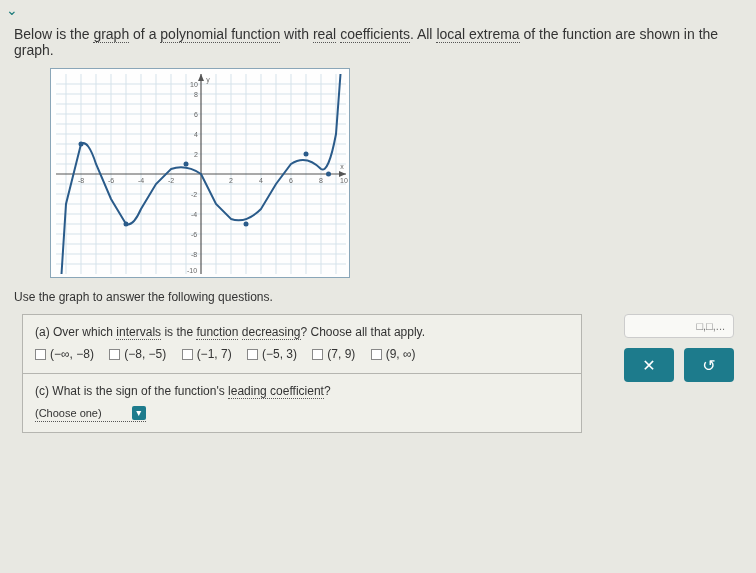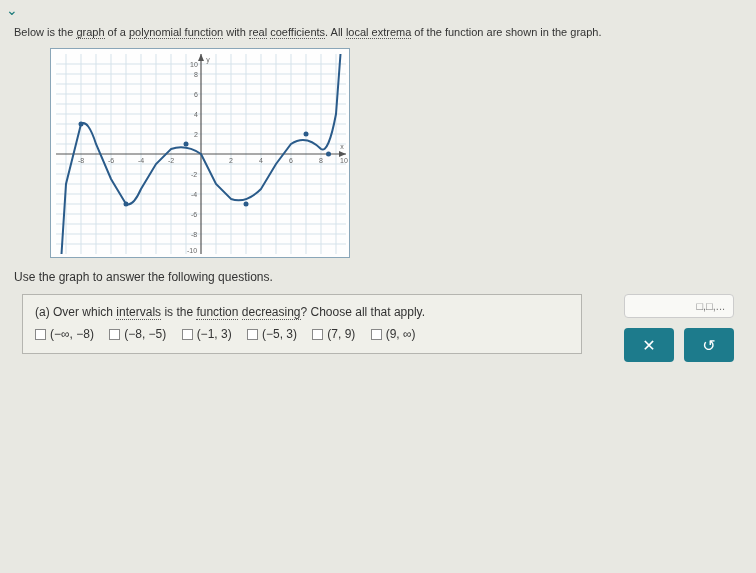--- a/index.html
+++ b/index.html
@@ -21,21 +21,21 @@
   .collapse-icon {
     position: absolute;
     top: 2px;
     left: 6px;
     color: #1a7a7a;
     font-size: 14px;
   }
   .prompt {
     margin-left: 4px;
     margin-top: 18px;
-    font-size: 11px;
+    font-size: 14px;
     color: #333;
   }
   .dotted {
     border-bottom: 1px dotted #555;
   }
   .graph-container {
     margin: 10px 0 0 40px;
     width: 300px;
     height: 210px;
     border: 1px solid #8aa6b8;
@@ -236,35 +236,44 @@
           <span class="opt">
               <span class="cb"></span>
               <span>(−∞, −8)</span>
             </span>
           <span class="opt">
               <span class="cb"></span>
               <span>(−8, −5)</span>
             </span>
           <span class="opt">
               <span class="cb"></span>
-              <span>(−1, 3)</span>
+              <span>(−1, 7)</span>
             </span>
           <span class="opt">
               <span class="cb"></span>
               <span>(−5, 3)</span>
             </span>
           <span class="opt">
               <span class="cb"></span>
               <span>(7, 9)</span>
             </span>
           <span class="opt">
               <span class="cb"></span>
               <span>(9, ∞)</span>
             </span>
         </div>
+      </div>
+      <div class="row">
+        <div>
+          <span>(c) What is the sign of the function's </span><span class="dotted">leading coefficient</span><span>?</span>
+        </div>
+        <span class="dropdown">
+          <span>(Choose one)</span>
+          <span class="caret">▾</span>
+        </span>
       </div>
     </div>
 
     <div class="side-panel">
       <div class="top-pill">
         <span>□,□,...</span>
       </div>
       <div class="btn-row">
         <div class="btn">
           <span>✕</span>

